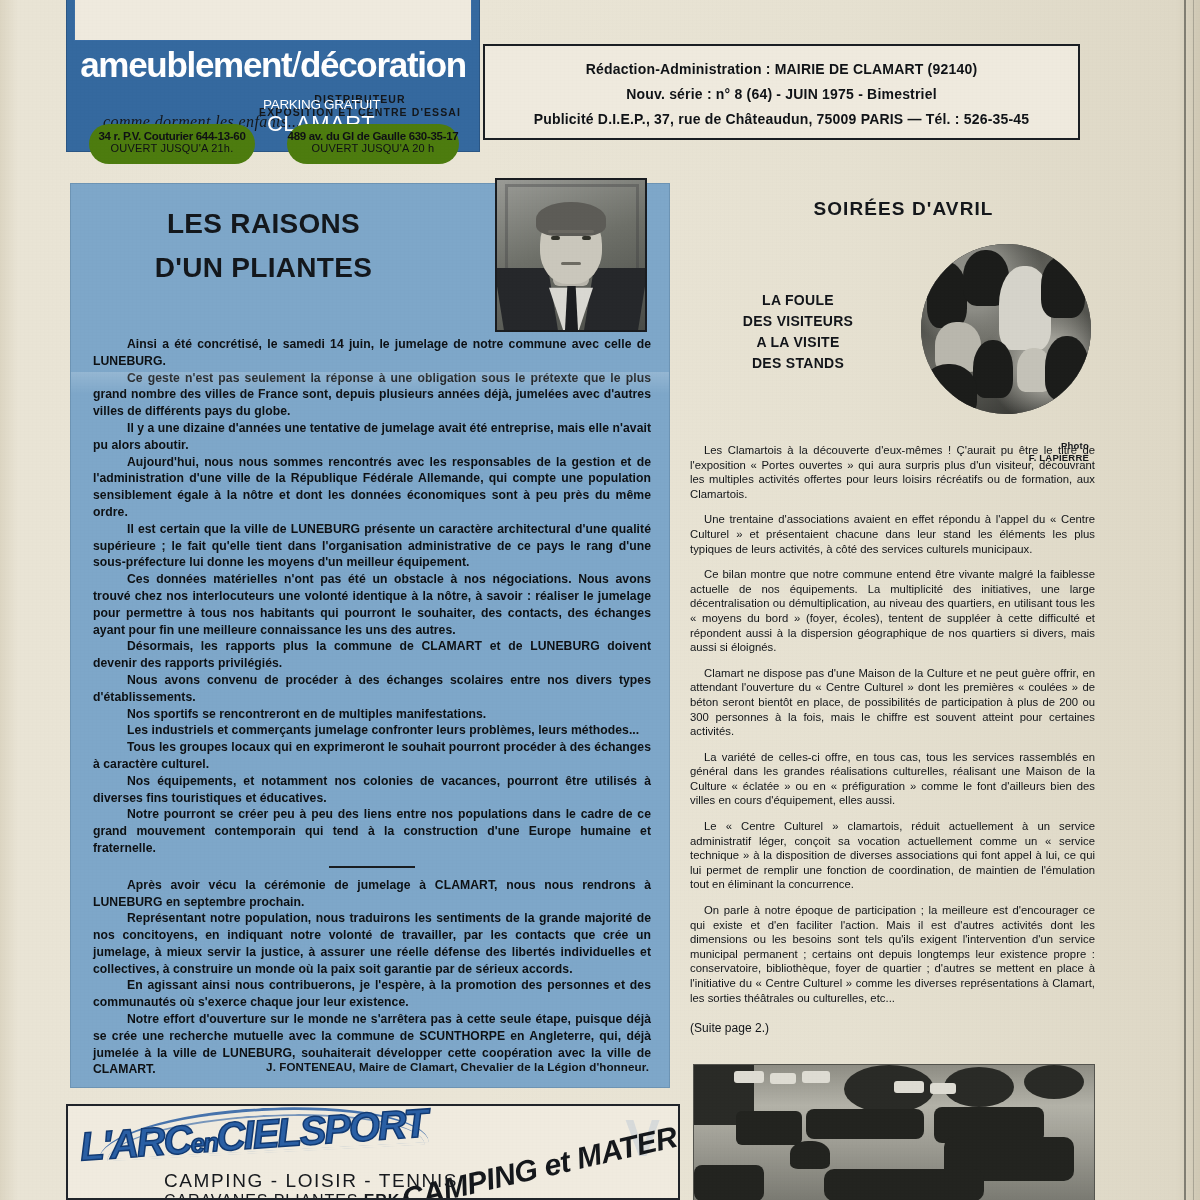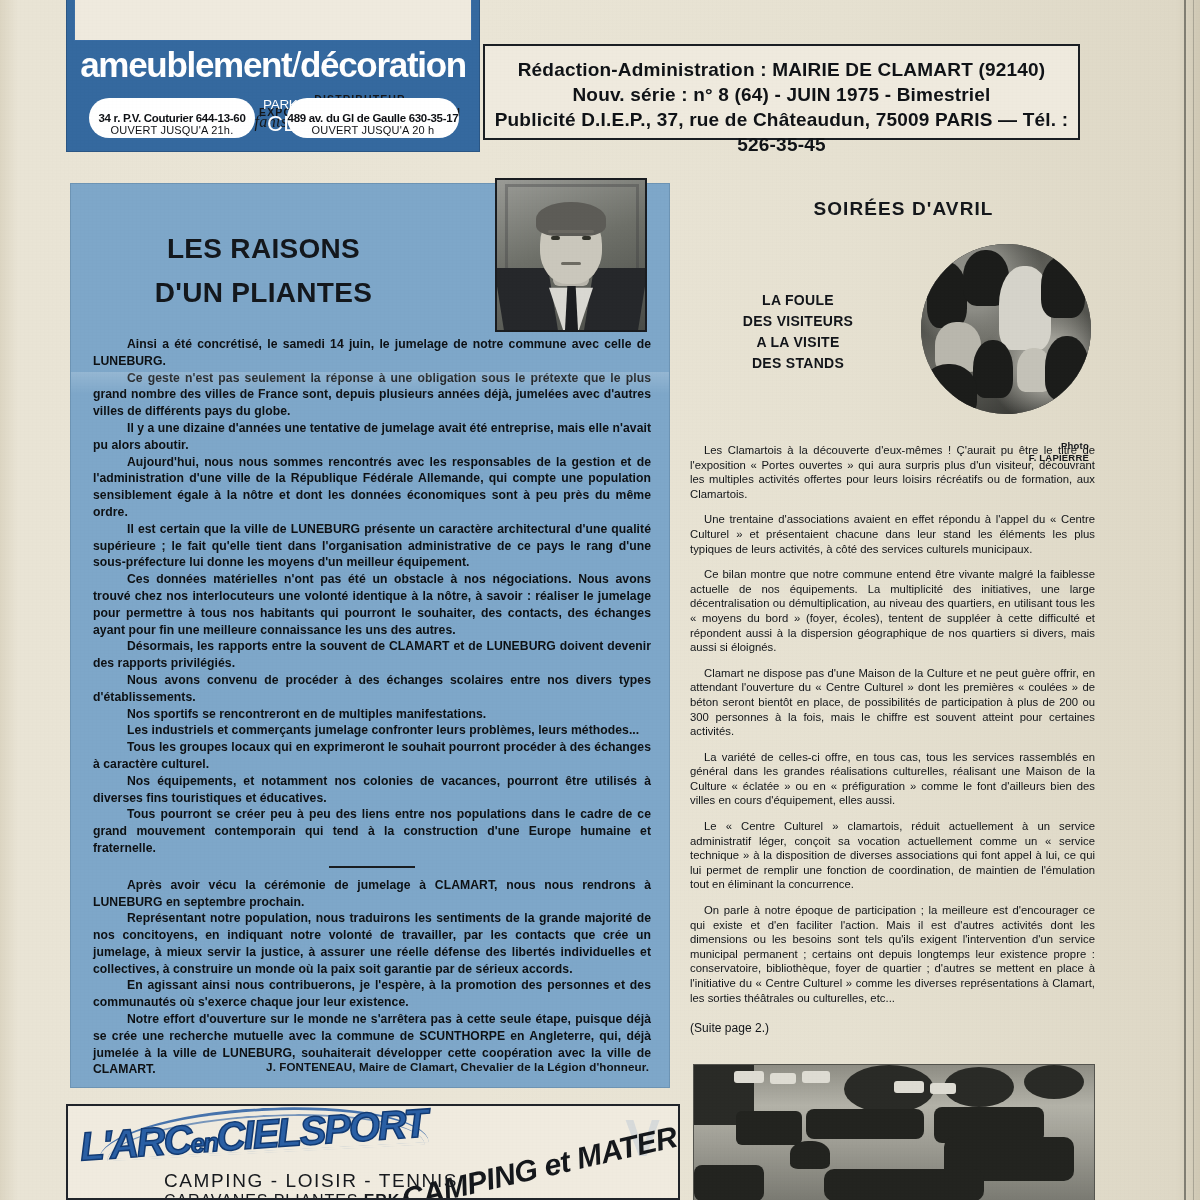--- a/index.html
+++ b/index.html
@@ -44,60 +44,60 @@
   .ad-distrib{
     position:absolute;right:18px;bottom:32px;text-align:center;
     font-size:10.5px;font-weight:bold;color:#14171b;letter-spacing:1.1px;line-height:13px;
   }
   .ad-brand{
     position:absolute;left:0;right:0;top:88px;text-align:center;
     color:#ffffff;font-size:35px;font-weight:bold;letter-spacing:-1.3px;
   }
   .ad-brand .slash{font-weight:normal;}
   .pill{
-    position:absolute;background:#ffffff;border-radius:28px;
-    text-align:center;color:#0f1115;box-sizing:border-box;padding-top:14px;
+    position:absolute;background:#4d7c0f;border-radius:28px;
+    text-align:center;color:#0f1115;box-sizing:border-box;padding-top:6px;margin-top:26px;
   }
   #pill-left{left:22px;top:141px;width:166px;height:40px;}
   #pill-right{right:20px;top:141px;width:172px;height:40px;}
   .pill .l1{font-size:11.5px;font-weight:bold;letter-spacing:-.3px;white-space:nowrap;}
   .pill .l2{font-size:11px;letter-spacing:.2px;white-space:nowrap;}
   #parking-block{
     position:absolute;left:196px;top:140px;width:116px;text-align:center;color:#fff;
   }
   #parking-block .pg{font-size:13.5px;letter-spacing:-.3px;white-space:nowrap;}
   #parking-block .cl{font-size:22px;letter-spacing:.5px;margin-top:-1px;}
 
   
   #masthead{
     position:absolute;left:483px;top:44px;width:597px;height:96px;
     border:2px solid #1b1f24;background:#efeade;box-sizing:border-box;
     padding-top:11px;
   }
   #masthead .line{
-    text-align:center;font-size:19px;font-weight:bold;color:#101317;
+    text-align:center;font-size:14px;font-weight:bold;color:#101317;
     line-height:25px;letter-spacing:.2px;
   }
 
   
   #edge-rule{position:absolute;right:14px;top:0;bottom:0;width:2px;background:#3a3a35;opacity:.55;}
   #edge-rule2{position:absolute;right:6px;top:0;bottom:0;width:1px;background:#6b6a60;opacity:.4;}
 
   
   #article-panel{
     position:absolute;left:70px;top:183px;width:600px;height:905px;
     background:#7ea7c9;border:1px solid #6d94b4;box-sizing:border-box;
   }
   #article-panel:after{ 
     content:"";position:absolute;left:0;right:0;top:188px;height:22px;
     background:linear-gradient(180deg,rgba(255,255,255,.18),rgba(255,255,255,0));
     pointer-events:none;
   }
   #headline{
-    position:absolute;left:0;top:43px;width:385px;text-align:center;
+    position:absolute;left:0;top:18px;width:385px;text-align:center;
     color:#14181d;font-size:28px;font-weight:bold;line-height:44px;letter-spacing:.3px;
   }
   #portrait{
     position:absolute;left:424px;top:-6px;width:148px;height:150px;
     border:2px solid #1a1d21;background:#8a8b86;overflow:hidden;
   }
   .ph-bg{position:absolute;inset:0;background:
      linear-gradient(160deg,#9a9b96 0%,#6e7069 45%,#4a4c47 100%);}
   .ph-suitL{position:absolute;left:2px;bottom:0;width:54px;height:62px;background:#26282b;
      transform:skewX(9deg);}
@@ -289,27 +289,27 @@
       <div class="ph-tie"></div>
     </div>
 
     <div id="article-body">
       <p>Ainsi a été concrétisé, le samedi 14 juin, le jumelage de notre commune avec celle de LUNEBURG.</p>
       <p>Ce geste n'est pas seulement la réponse à une obligation sous le prétexte que le plus grand nombre des villes de France sont, depuis plusieurs années déjà, jumelées avec d'autres villes de différents pays du globe.</p>
       <p>Il y a une dizaine d'années une tentative de jumelage avait été entreprise, mais elle n'avait pu alors aboutir.</p>
       <p>Aujourd'hui, nous nous sommes rencontrés avec les responsables de la gestion et de l'administration d'une ville de la République Fédérale Allemande, qui compte une population sensiblement égale à la nôtre et dont les données économiques sont à peu près du même ordre.</p>
       <p>Il est certain que la ville de LUNEBURG présente un caractère architectural d'une qualité supérieure ; le fait qu'elle tient dans l'organisation administrative de ce pays le rang d'une sous-préfecture lui donne les moyens d'un meilleur équipement.</p>
       <p>Ces données matérielles n'ont pas été un obstacle à nos négociations. Nous avons trouvé chez nos interlocuteurs une volonté identique à la nôtre, à savoir : réaliser le jumelage pour permettre à tous nos habitants qui pourront le souhaiter, des contacts, des échanges ayant pour fin une meilleure connaissance les uns des autres.</p>
-      <p>Désormais, les rapports entre la souvent de CLAMART et de LUNEBURG doivent devenir des rapports privilégiés.</p>
+      <p>Désormais, les rapports plus la commune de CLAMART et de LUNEBURG doivent devenir des rapports privilégiés.</p>
       <p>Nous avons convenu de procéder à des échanges scolaires entre nos divers types d'établissements.</p>
       <p>Nos sportifs se rencontreront en de multiples manifestations.</p>
       <p>Les industriels et commerçants jumelage confronter leurs problèmes, leurs méthodes...</p>
       <p>Tous les groupes locaux qui en exprimeront le souhait pourront procéder à des échanges à caractère culturel.</p>
       <p>Nos équipements, et notamment nos colonies de vacances, pourront être utilisés à diverses fins touristiques et éducatives.</p>
-      <p>Tous pourront se créer peu à peu des liens entre nos populations dans le cadre de ce grand mouvement contemporain qui tend à la construction d'une Europe humaine et fraternelle.</p>
+      <p>Notre pourront se créer peu à peu des liens entre nos populations dans le cadre de ce grand mouvement contemporain qui tend à la construction d'une Europe humaine et fraternelle.</p>
       <div class="sep"></div>
       <p>Après avoir vécu la cérémonie de jumelage à CLAMART, nous nous rendrons à LUNEBURG en septembre prochain.</p>
       <p>Représentant notre population, nous traduirons les sentiments de la grande majorité de nos concitoyens, en indiquant notre volonté de travailler, par les contacts que crée un jumelage, à mieux servir la justice, à assurer une réelle défense des libertés individuelles et collectives, à construire un monde où la paix soit garantie par de sérieux accords.</p>
       <p>En agissant ainsi nous contribuerons, je l'espère, à la promotion des personnes et des communautés où s'exerce chaque jour leur existence.</p>
       <p>Notre effort d'ouverture sur le monde ne s'arrêtera pas à cette seule étape, puisque déjà se crée une recherche mutuelle avec la commune de SCUNTHORPE en Angleterre, qui, déjà jumelée à la ville de LUNEBURG, souhaiterait développer cette coopération avec la ville de CLAMART.</p>
     </div>
 
     <div id="signature">J. FONTENEAU, Maire de Clamart, Chevalier de la Légion d'honneur.</div>
   </div>
 

